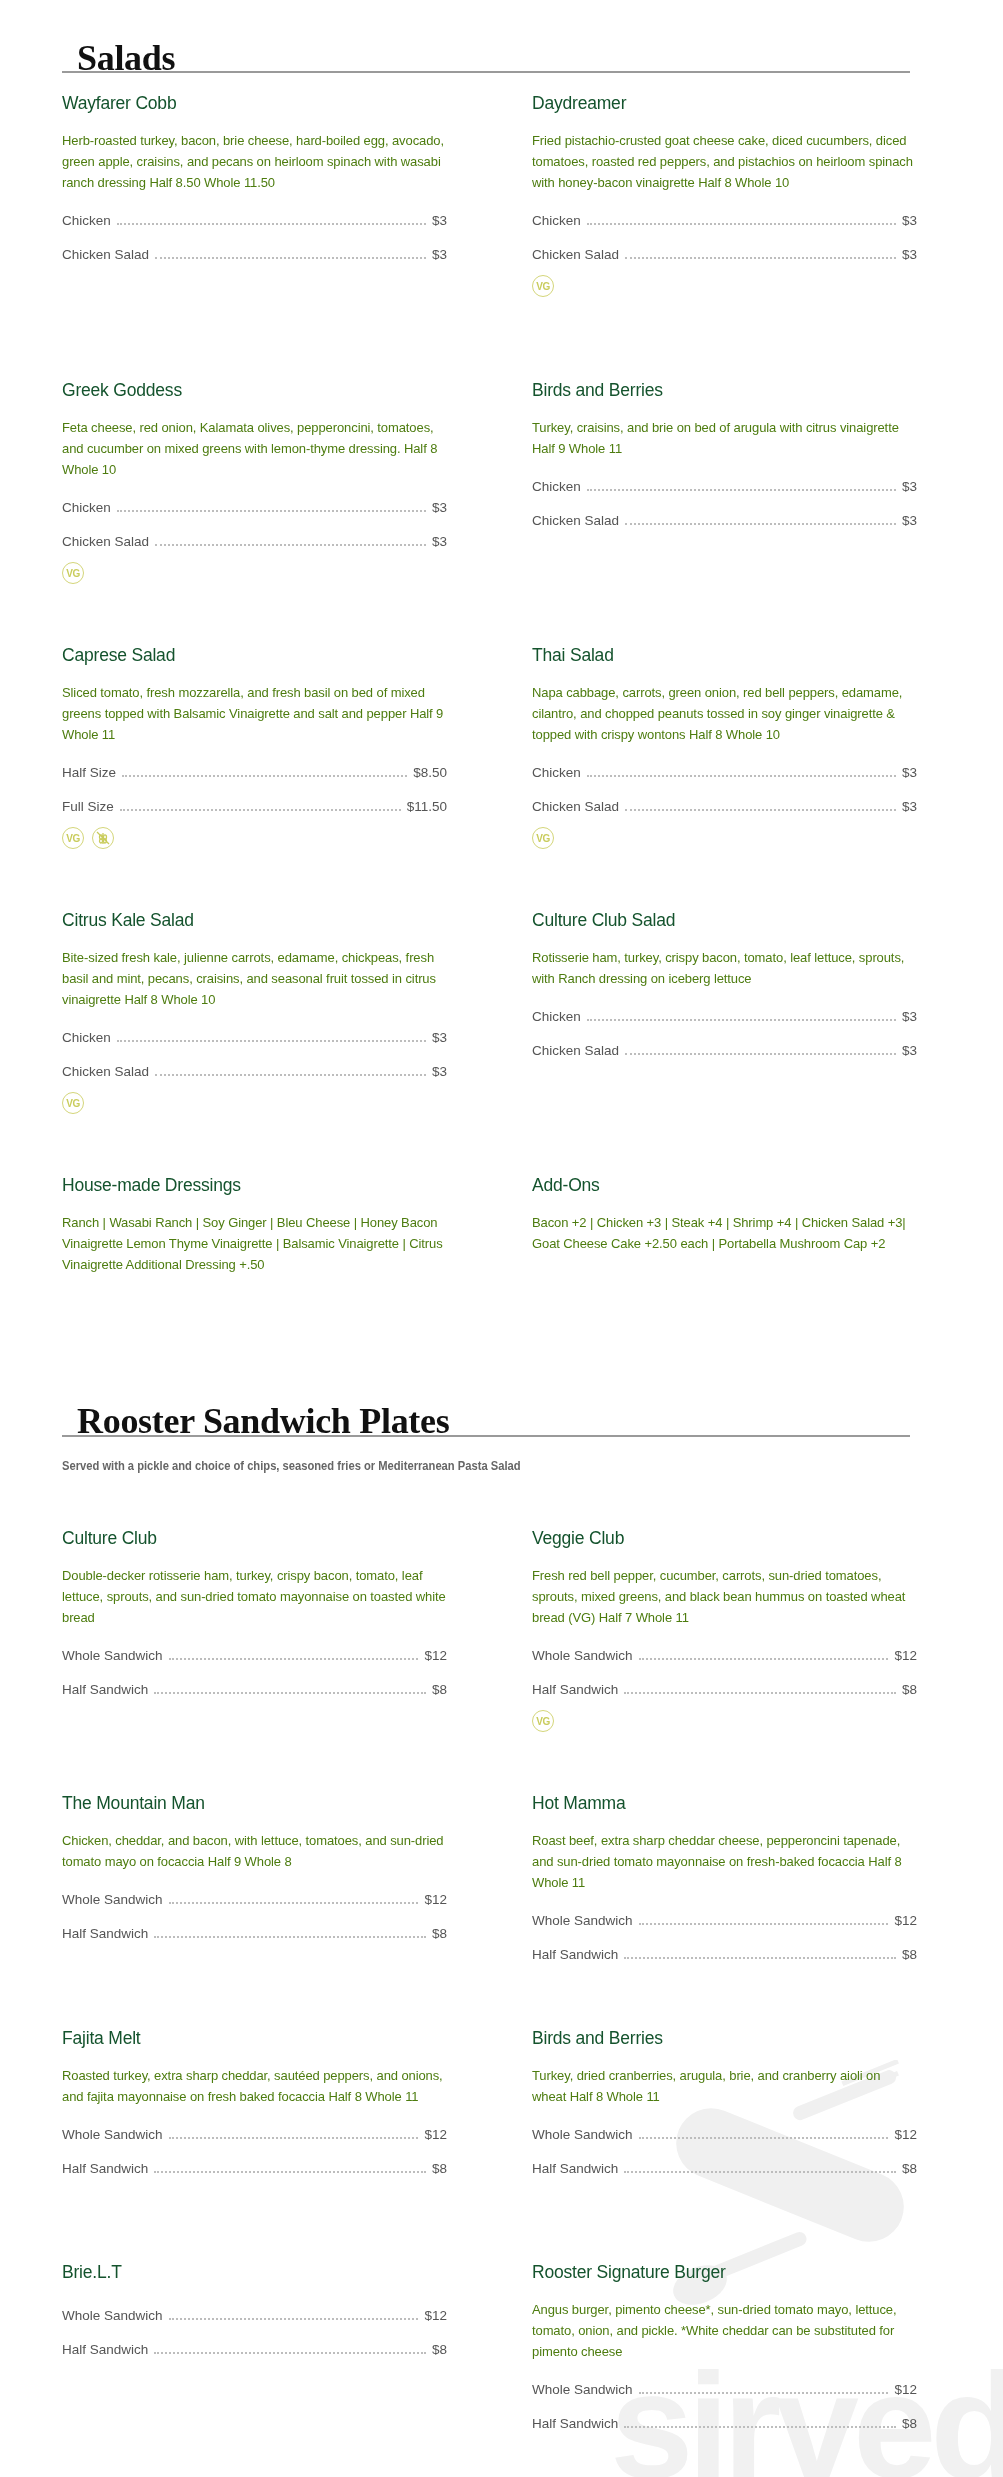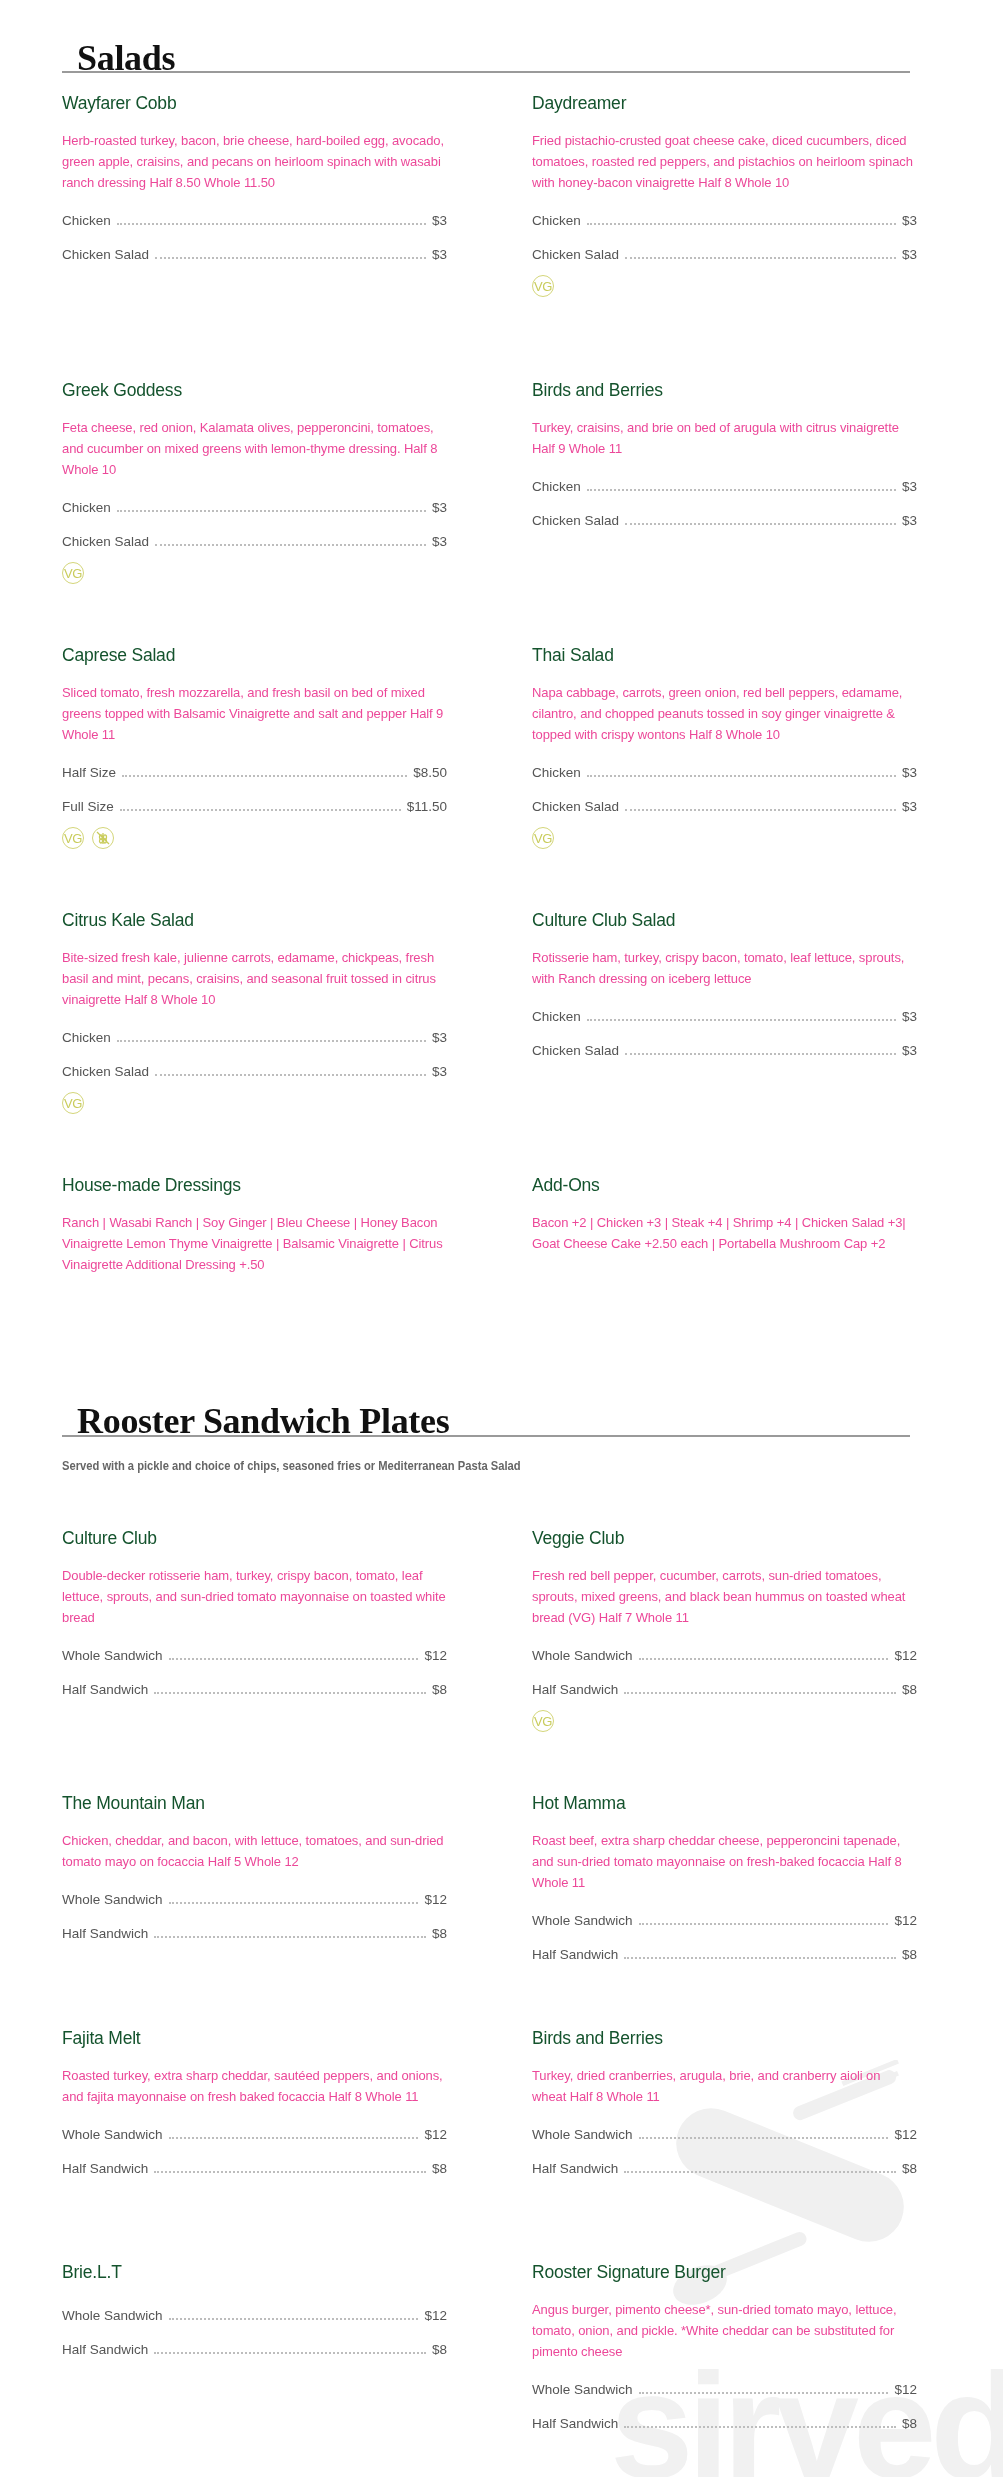--- a/index.html
+++ b/index.html
@@ -6,29 +6,29 @@
   body { width:1003px; height:2477px; position:relative; overflow:hidden;
          font-family:"Liberation Sans", "DejaVu Sans", sans-serif; color:#555; }
   .section-title { position:absolute; left:62px; margin:15px;
          font-family:"Liberation Serif", "DejaVu Serif", serif; font-weight:bold;
          font-size:36px; color:#111; letter-spacing:-0.3px; }
   .divider { position:absolute; left:62px; width:848px; height:2px; background:#9a9a9a; }
   .subnote { position:absolute; left:62px; font-size:13px; font-weight:bold; color:#666;
          font-family:"Liberation Sans", sans-serif; transform:scaleX(0.86); transform-origin:left; }
   .item { position:absolute; width:385px; }
   .item-name { font-size:17.5px; color:#14532d; margin:0 0 13px 0; font-weight:normal; letter-spacing:-0.2px; }
-  .item-desc { font-size:13px; line-height:21px; color:#ec4899; margin:16px 0 8px 0; letter-spacing:-0.1px; }
+  .item-desc { font-size:13px; line-height:21px; color:#4d7c0f; margin:16px 0 8px 0; letter-spacing:-0.1px; }
   .price-row { display:flex; align-items:baseline; font-size:13.5px; color:#555; height:34px; line-height:34px;text-align:right; }
   .price-row .pname { white-space:nowrap; }
   .price-row .dots { flex:1; border-bottom:2px dotted #bdbdbd; margin:0 6px; height:22px; }
   .price-row .pval { white-space:nowrap; }
   .badges { display:flex; gap:8px; margin-top:6px; }
   .badge { width:22px; height:22px; border:1.5px solid #d4d67a; border-radius:50%;
            display:flex; align-items:center; justify-content:center; box-sizing:border-box;
-           color:#c9cc5c; font-size:13px; font-weight:normal; letter-spacing:-0.5px; }
+           color:#c9cc5c; font-size:10px; font-weight:bold; letter-spacing:-0.5px; }
   .watermark { position:absolute; left:640px; top:2060px; width:360px; height:410px; pointer-events:none; }
   .wm-text { position:absolute; left:-30px; top:280px; font-size:150px; font-weight:bold; color:#f1f1f1;
              font-family:"Liberation Sans", sans-serif; letter-spacing:-6px; }
 </style>
 </head>
 <body>
 
 <div class="watermark">
   <svg width="360" height="260" viewBox="0 0 360 260">
     <g fill="#f0f0f0">
@@ -233,21 +233,21 @@
       <span class="dots"></span>
       <span class="pval">$8</span>
     </div>
   <div class="badges">
       <span class="badge">VG</span>
     </div>
 </div>
 
 <div class="item" style="left:62px; top:1793px;">
   <h3 class="item-name">The Mountain Man</h3>
-  <p class="item-desc">Chicken, cheddar, and bacon, with lettuce, tomatoes, and sun-dried tomato mayo on focaccia Half 5 Whole 12</p>
+  <p class="item-desc">Chicken, cheddar, and bacon, with lettuce, tomatoes, and sun-dried tomato mayo on focaccia Half 9 Whole 8</p>
   <div class="price-row">
       <span class="pname">Whole Sandwich</span>
       <span class="dots"></span>
       <span class="pval">$12</span>
     </div>
   <div class="price-row">
       <span class="pname">Half Sandwich</span>
       <span class="dots"></span>
       <span class="pval">$8</span>
     </div>

